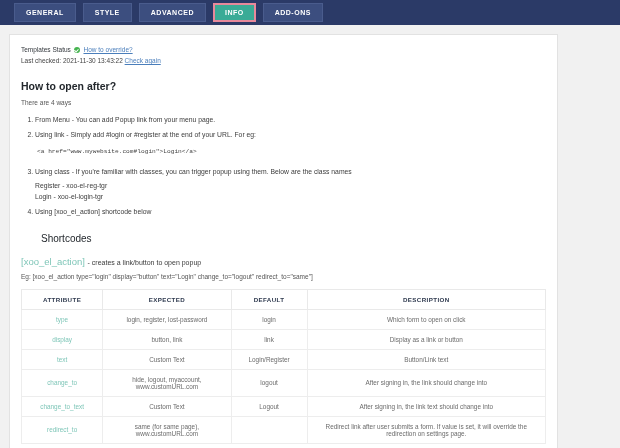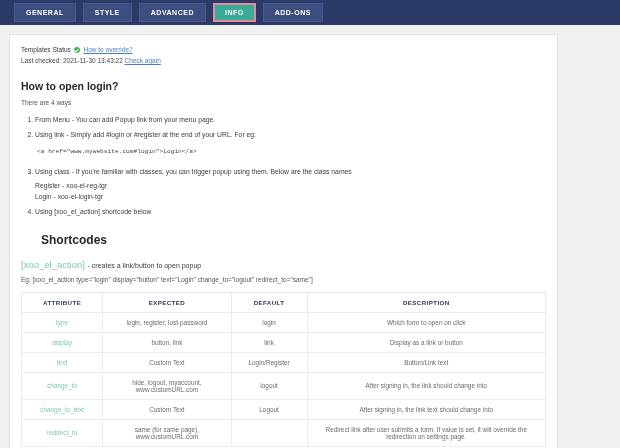--- a/index.html
+++ b/index.html
@@ -117,22 +117,22 @@
     white-space: nowrap;
   }
   .classlines {
     font-size: 6.8px;
     color: #3c3c3c;
     line-height: 1.7;
     margin-top: 1px;
   }
 
   h3.section {
-    font-size: 12px;
-    font-weight: bold;
+    font-size: 10px;
+    font-weight: normal;
     color: #23282d;
     margin: 15px 0 0 0;
     padding-left: 20px;
   }
 
   .sc-title {
     font-size: 9.5px;
     color: #7fc6b8;
     margin: 12px 0 0 0;
     font-weight: normal;
@@ -196,21 +196,21 @@
   <div class="status-line">
     <span class="lbl">Templates Status</span>
     <span class="ok-icon"></span>
     <a class="link">How to override?</a>
   </div>
   <div class="status-line">
     <span>Last checked: 2021-11-30 13:43:22</span>
     <a class="link">Check again</a>
   </div>
 
-  <h2 class="heading">How to open login?</h2>
+  <h2 class="heading">How to open after?</h2>
   <div class="subtle">There are 4 ways</div>
 
   <ol class="ways">
     <li>
       <span>From Menu - You can add Popup link from your menu page.</span>
     </li>
     <li>
       <span>Using link - Simply add #login or #register at the end of your URL. For eg:</span>
       <div class="codeblock">&lt;a href="www.mywebsite.com#login"&gt;Login&lt;/a&gt;</div>
     </li>

